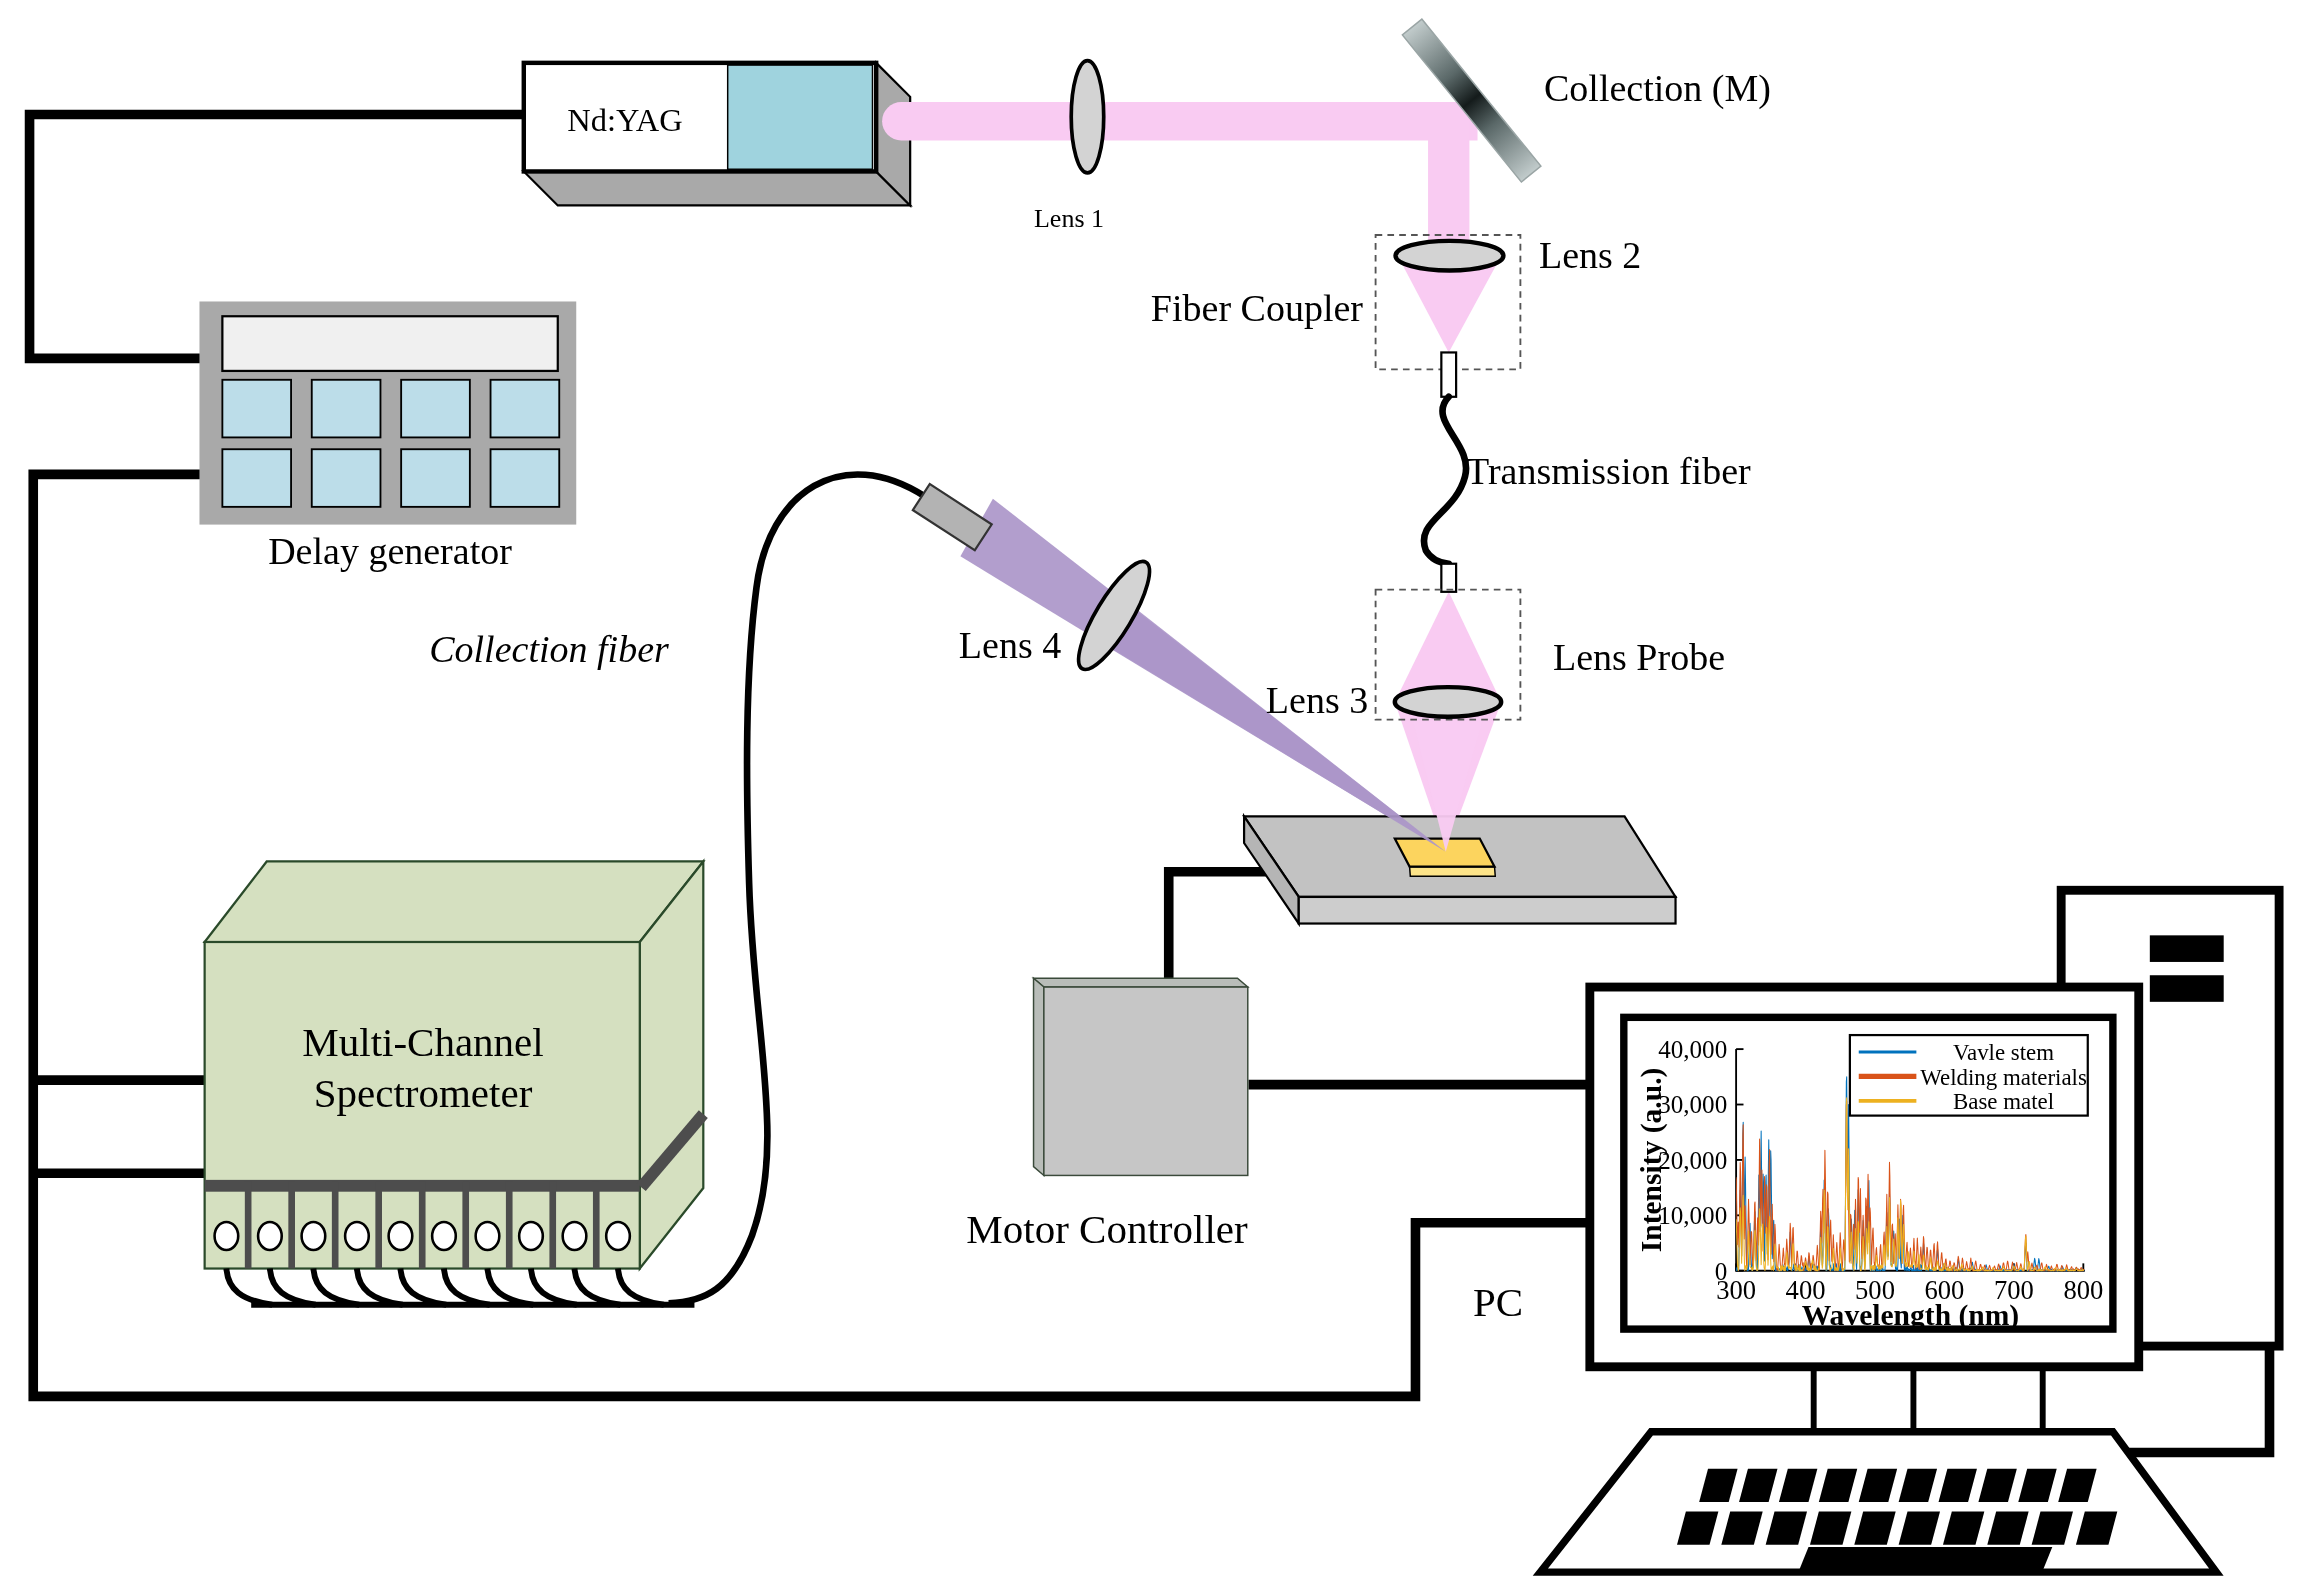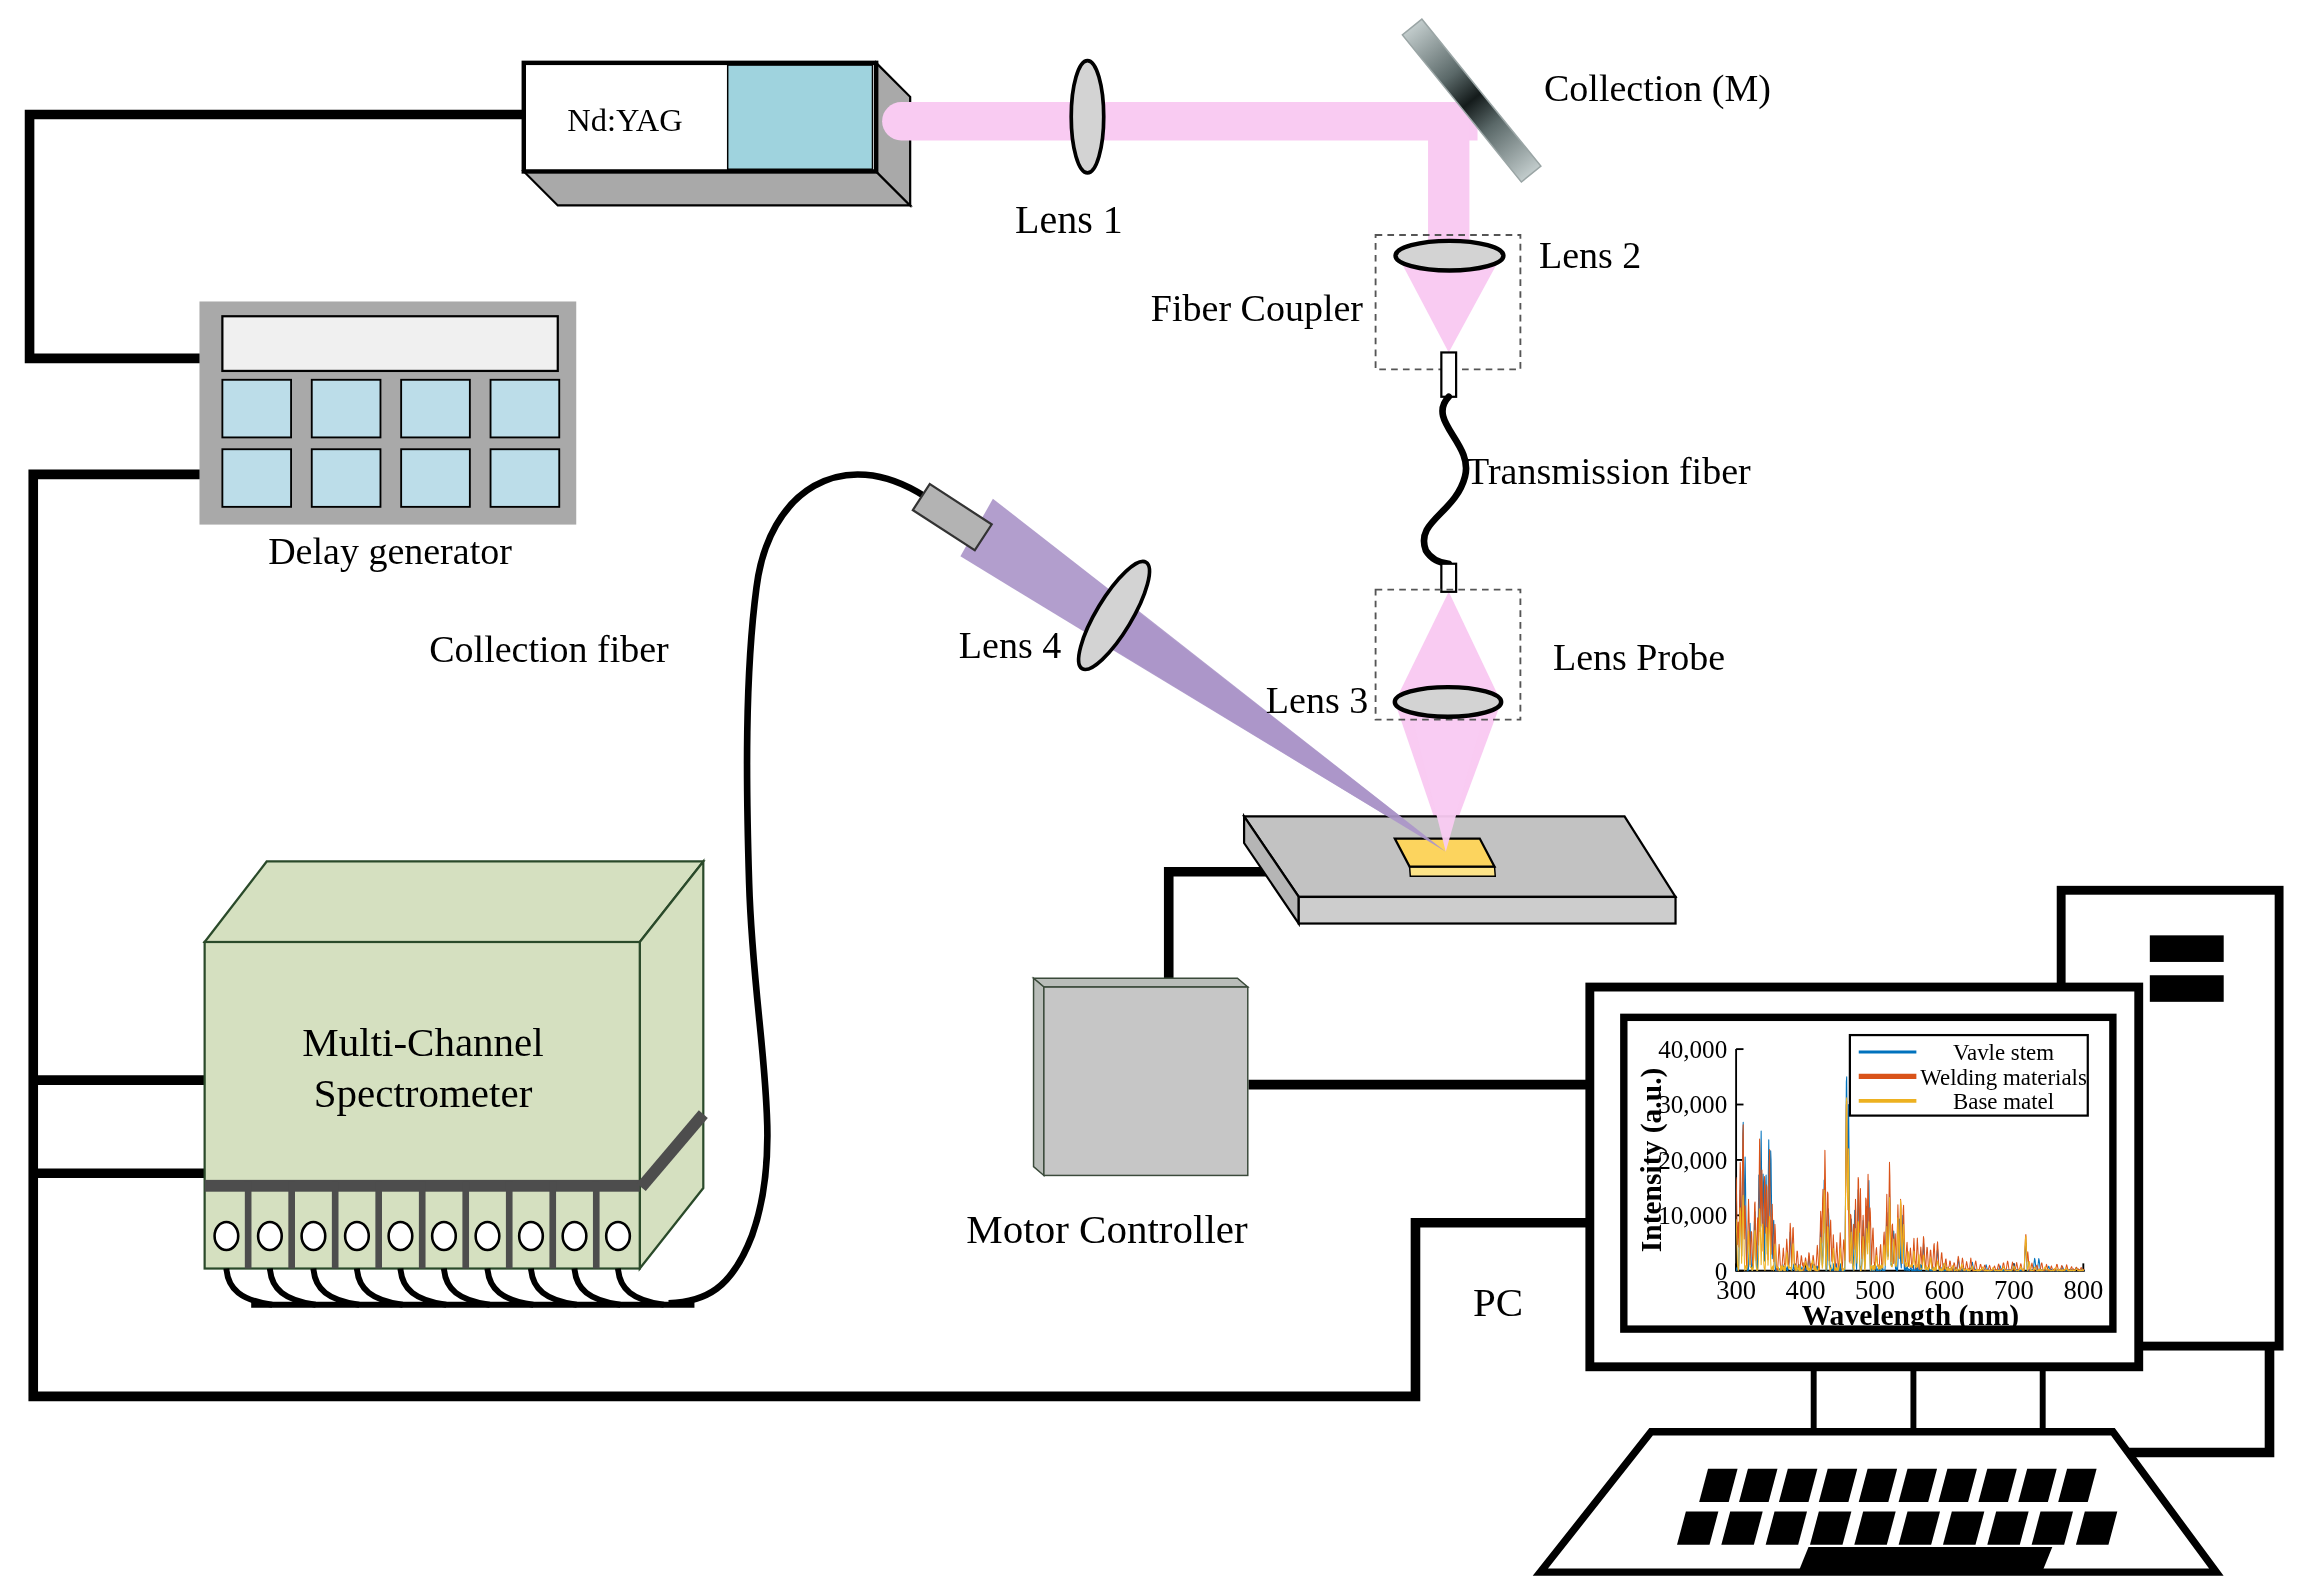--- a/index.html
+++ b/index.html
@@ -3,21 +3,21 @@
 <meta charset="utf-8">
 <style>
   html,body{margin:0;padding:0;background:#ffffff;}
   #canvas{position:relative;width:2319px;height:1587px;background:#ffffff;overflow:hidden;
           font-family:"Liberation Serif","DejaVu Serif",serif;}
   #art{position:absolute;left:0;top:0;}
   .lbl{position:absolute;color:#000;white-space:nowrap;}
   .ctr{transform:translate(-50%,-50%);text-align:center;}
   .lft{transform:translateY(-50%);}
   .rgt{transform:translateY(-50%);}
-  .f44{font-size:32.5px;} .f48{font-size:40px;} .f52{font-size:38px;} .f56{font-size:41px;}
+  .f44{font-size:32.5px;} .f48{font-size:26px;} .f52{font-size:38px;} .f56{font-size:41px;}
 </style>
 </head>
 <body>
 
 <div id="canvas">
 
 <svg id="art" width="2319" height="1587" viewBox="0 0 3139 2148" xmlns="http://www.w3.org/2000/svg">
   <defs>
     <linearGradient id="reflgrad" x1="0" y1="0" x2="1" y2="0">
       <stop offset="0" stop-color="#c2cccc"></stop>
@@ -233,20 +233,20 @@
 
 <div class="lbl ctr f44" style="left:625px;top:120px;">Nd:YAG</div>
 <div class="lbl ctr f48" style="left:1069px;top:219px;">Lens 1</div>
 <div class="lbl lft f52" style="left:1544px;top:88px;">Collection (M)</div>
 <div class="lbl lft f52" style="left:1539px;top:255px;">Lens 2</div>
 <div class="lbl rgt f52" style="right:956px;top:308px;">Fiber Coupler</div>
 <div class="lbl lft f52" style="left:1466px;top:471px;">Transmission fiber</div>
 <div class="lbl ctr f52" style="left:1010px;top:645px;">Lens 4</div>
 <div class="lbl ctr f52" style="left:1317px;top:700px;text-align:right;">Lens 3</div>
 <div class="lbl lft f52" style="left:1553px;top:657px;">Lens Probe</div>
-<div class="lbl ctr f52" style="left:549px;top:649px;">Collection fiber</div>
+<div class="lbl ctr f52" style="left:549px;top:649px;font-style:italic;">Collection fiber</div>
 <div class="lbl ctr f52" style="left:390px;top:551px;">Delay generator</div>
 <div class="lbl ctr f56" style="left:423px;top:1068px;line-height:1.25;"><span>Multi-Channel</span><br><span>Spectrometer</span></div>
 <div class="lbl ctr f56" style="left:1107px;top:1229px;">Motor Controller</div>
 <div class="lbl ctr f56" style="left:1498px;top:1302px;">PC</div>
 
 </div>
 
 
 </body></html>

